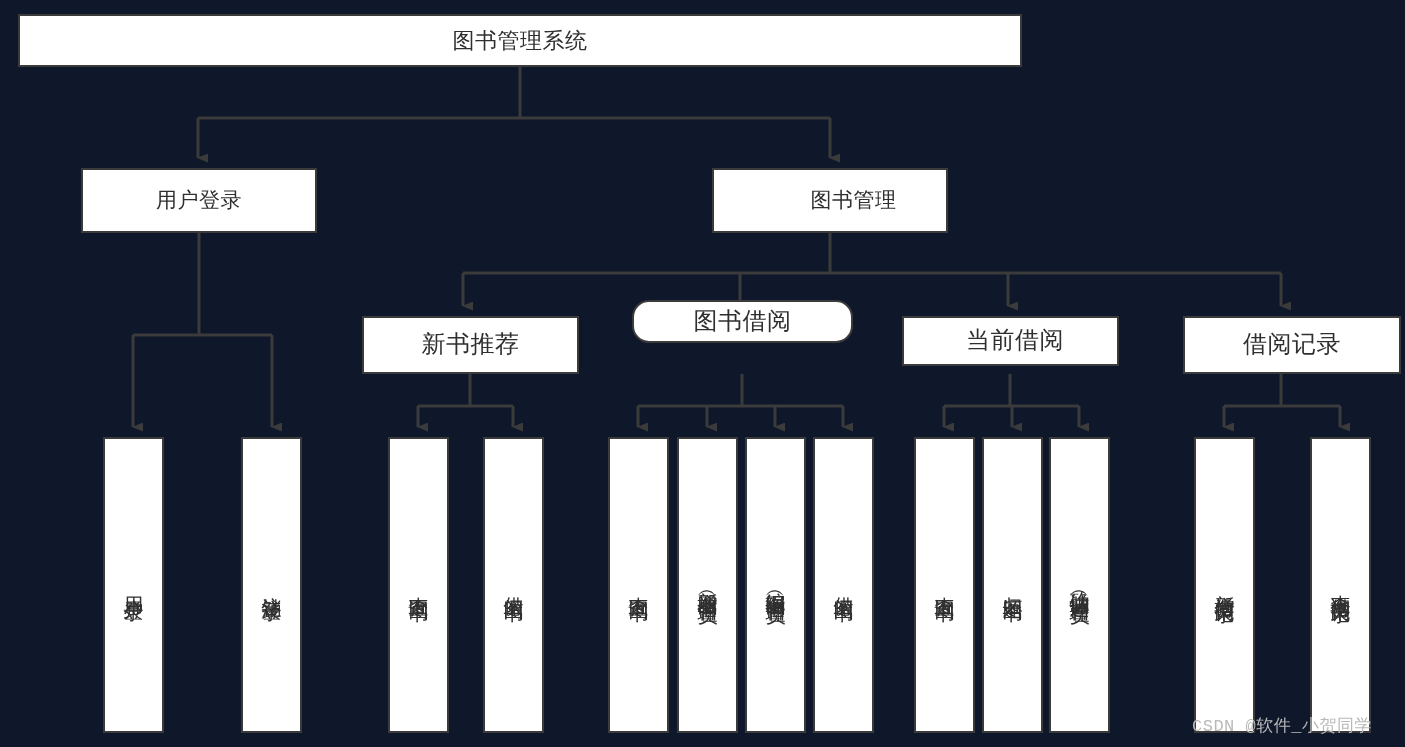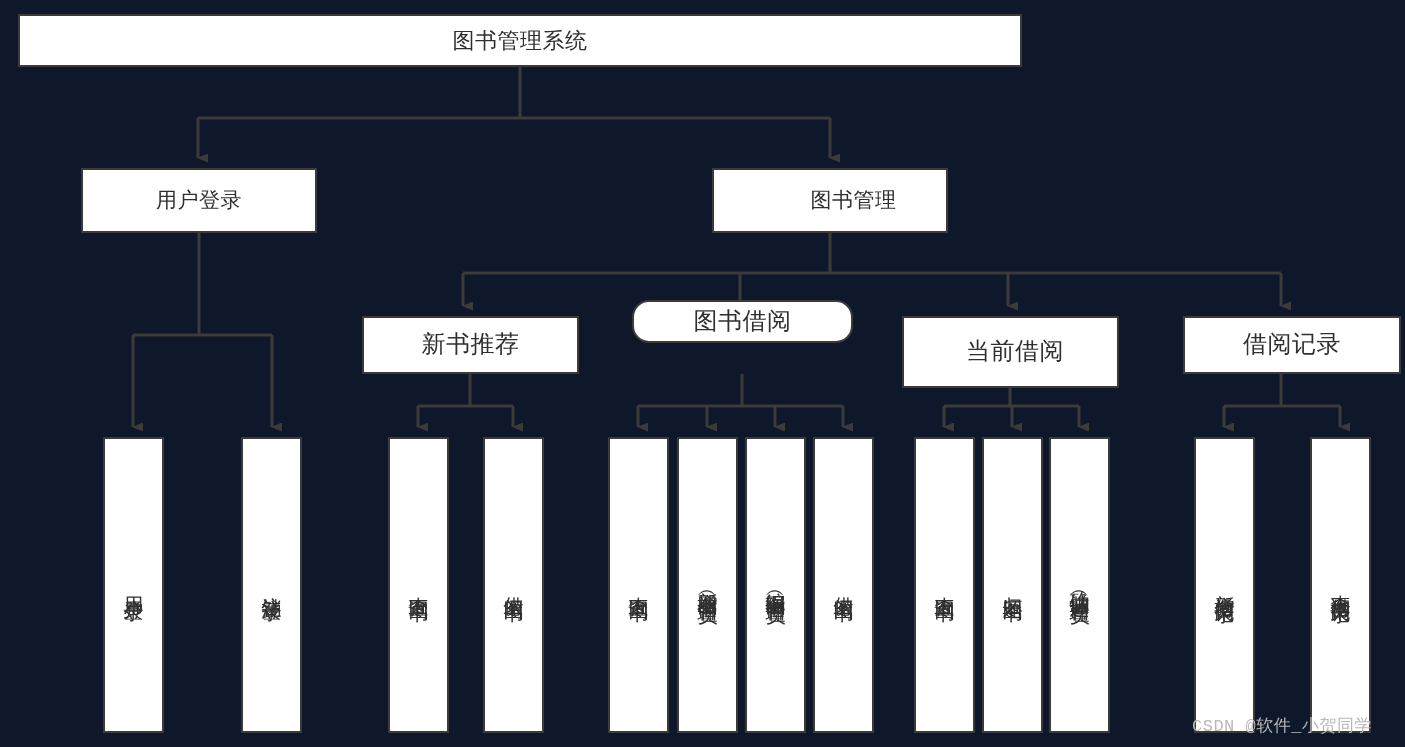--- a/index.html
+++ b/index.html
@@ -141,21 +141,21 @@
   <div class="node level2" style="left:712px; top:168px; width:236px; height:65px;padding-left:47px;">
     <span class="node-label">图书管理</span>
   </div>
 
   <div class="node level3" style="left:362px; top:316px; width:217px; height:58px;">
     <span class="node-label">新书推荐</span>
   </div>
   <div class="node level3" style="left:632px; top:300px; width:221px; height:43px;border-radius:17px;">
     <span class="node-label">图书借阅</span>
   </div>
-  <div class="node level3" style="left:902px; top:316px; width:217px; height:72px;padding-left:9px;">
+  <div class="node level3" style="left:902px; top:316px; width:217px; height:50px;padding-left:9px;">
     <span class="node-label">当前借阅</span>
   </div>
   <div class="node level3" style="left:1172px; top:316px; width:218px; height:58px;margin-left:11px;">
     <span class="node-label">借阅记录</span>
   </div>
 
   <div class="node leaf vertical" style="left:103px; top:437px; width:61px; height:296px;">
     <span class="node-label">用户登录</span>
   </div>
   <div class="node leaf vertical" style="left:241px; top:437px; width:61px; height:296px;">

